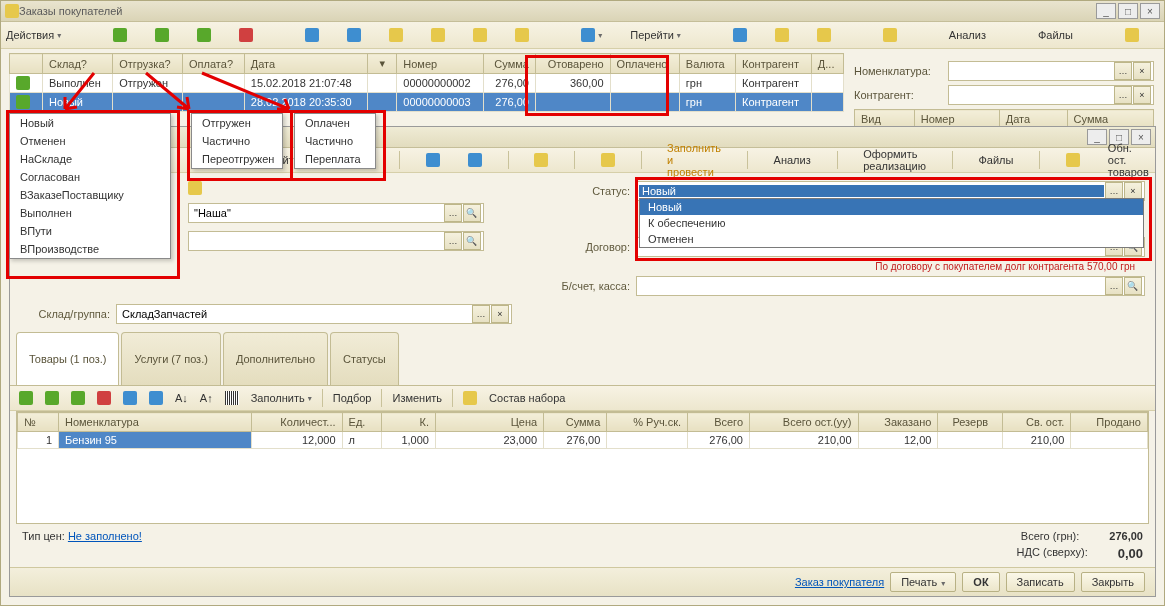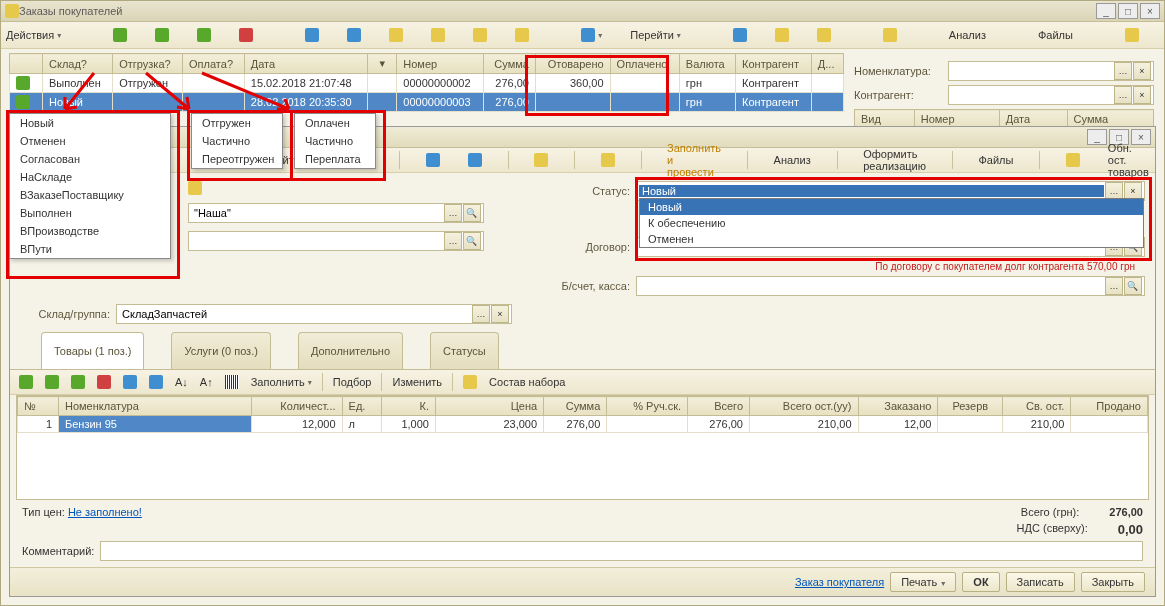--- a/index.html
+++ b/index.html
@@ -21,21 +21,21 @@
 .red-box{border:3px solid #E30000;position:absolute;pointer-events:none;z-index:200;}
 
 .inner-window{position:absolute;left:8px;top:125px;right:8px;bottom:8px;border:1px solid #9A9A9A;background:#F5F2E7;display:flex;flex-direction:column;}
 .inner-window .titlebar{background:linear-gradient(#EFEBD5,#E2DCBE);}
 .form-row{display:flex;align-items:center;padding:4px 10px;gap:6px;}
 .form-row label{width:100px;text-align:right;color:#605A3E;}
 .input-field{flex:1;display:flex;align-items:center;background:#fff;border:1px solid #C3BC94;height:18px;padding:0 2px;position:relative;}
 .input-field input{border:none;outline:none;flex:1;font-size:11px;padding:0 3px;background:transparent;}
 .field-btn{width:16px;height:16px;border:1px solid #BDB689;background:linear-gradient(#F5F1DE,#E7E1C4);display:flex;align-items:center;justify-content:center;font-size:9px;cursor:pointer;margin-left:1px;}
 .tabs{display:flex;gap:2px;padding:4px 6px 0;}
-.tab{padding:12px 12px;background:linear-gradient(#F1ECD7,#E4DDBE);border:1px solid #C3BC94;border-bottom:none;border-radius:4px 4px 0 0;cursor:pointer;color:#5A543A;margin-left:25px;}
+.tab{padding:20px 12px;background:linear-gradient(#F1ECD7,#E4DDBE);border:1px solid #C3BC94;border-bottom:none;border-radius:4px 4px 0 0;cursor:pointer;color:#5A543A;}
 .tab.active{background:#fff;}
 .inner-toolbar{height:24px;background:linear-gradient(#F7F3E4,#EDE7CE);border-top:1px solid #C3BC94;border-bottom:1px solid #D6CFA9;display:flex;align-items:center;padding:0 4px;gap:2px;}
 .inner-grid-wrap{flex:1;background:#fff;border:1px solid #C3BC94;margin:0 6px;overflow:auto;}
 .footer{padding:6px 12px;display:flex;flex-direction:column;gap:4px;}
 .totals{display:flex;justify-content:flex-end;gap:30px;}
 .totals b{font-size:13px;}
 .bottom-bar{height:28px;border-top:1px solid #CFC89F;background:linear-gradient(#F3EFDC,#E8E2C5);display:flex;align-items:center;justify-content:flex-end;gap:6px;padding:0 10px;}
 .foot-btn{padding:3px 10px;border:1px solid #B8B184;background:linear-gradient(#FBF8E9,#ECE6CA);border-radius:2px;cursor:pointer;}
 .status-drop{position:absolute;left:638px;top:197px;right:20px;background:#fff;border:1px solid #7A7A7A;z-index:150;}
 .status-drop div{padding:2px 8px;}
@@ -214,26 +214,26 @@
             <th>Дата</th>
             <th>Сумма</th>
           </tr>
     </tbody>
       </table>
   </div>
 
   <div class="drop-menu" style="left:8px;top:112px;width:160px;">
     <div>Новый</div>
     <div>Отменен</div>
+    <div>НаСкладе</div>
     <div>Согласован</div>
-    <div>НаСкладе</div>
     <div>ВЗаказеПоставщику</div>
     <div>Выполнен</div>
+    <div>ВПути</div>
     <div>ВПроизводстве</div>
-    <div>ВПути</div>
   </div>
   <div class="red-box" style="left:5px;top:109px;width:168px;height:163px;"></div>
 
   <div class="drop-menu" style="left:190px;top:112px;width:90px;">
     <div>Отгружен</div>
     <div>Частично</div>
     <div>Переотгружен</div>
   </div>
   <div class="red-box" style="left:186px;top:109px;width:100px;height:65px;"></div>
 
@@ -363,21 +363,21 @@
       <label style="width:90px;">Склад/группа:</label>
       <div class="input-field" style="flex:0 0 390px;">
           <input value="СкладЗапчастей" style="">
           <span class="field-btn">…</span>
           <span class="field-btn">×</span>
         </div>
     </div>
 
     <div class="tabs">
       <div class="tab active">Товары (1 поз.)</div>
-      <div class="tab">Услуги (0 поз.)</div>
+      <div class="tab">Услуги (7 поз.)</div>
       <div class="tab">Дополнительно</div>
       <div class="tab">Статусы</div>
     </div>
 
     <div class="inner-toolbar">
       <span class="tool-btn">
           <span class="small-icon ico-green"></span>
         </span>
       <span class="tool-btn">
           <span class="small-icon ico-green"></span>
@@ -458,26 +458,20 @@
         <span>Тип цен:</span>&nbsp;
         <a class="blue">Не заполнено!</a>
         <span style="flex:1;"></span>
         <span>Всего (грн):</span>
         <b style="margin-left:30px;">276,00</b>
       </div>
       <div class="totals">
         <span>НДС (сверху):</span>
         <b>0,00</b>
       </div>
-      <div style="display:flex;align-items:center;gap:6px;">
-        <label>Комментарий:</label>
-        <div class="input-field">
-            <input style="">
-          </div>
-      </div>
     </div>
 
     <div class="bottom-bar">
       <a class="blue">Заказ покупателя</a>
       <span class="foot-btn"><span>Печать</span> <span class="caret">▾</span></span>
       <span class="foot-btn" style="font-weight:bold;">ОК</span>
       <span class="foot-btn">Записать</span>
       <span class="foot-btn">Закрыть</span>
     </div>
   </div>

